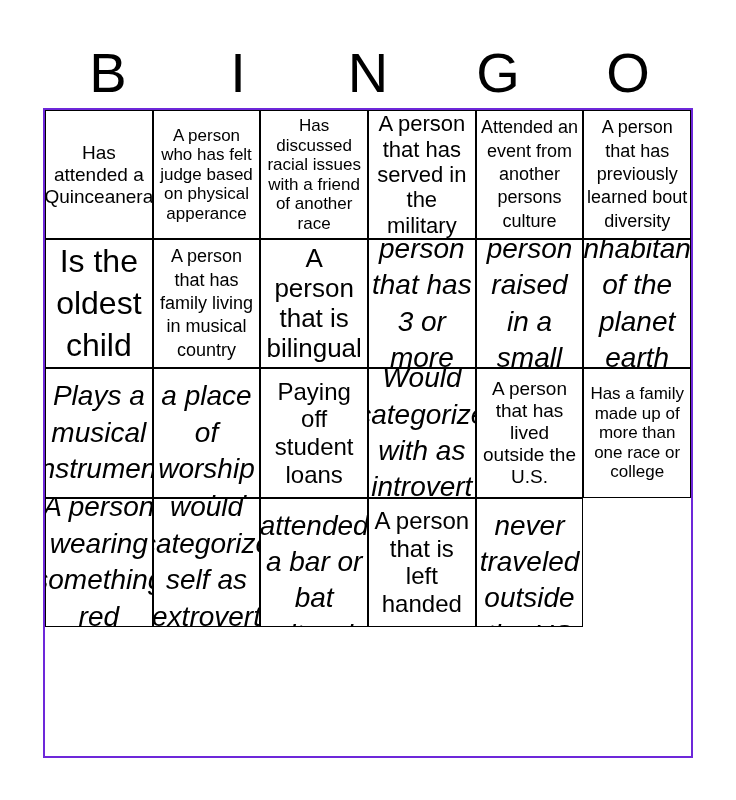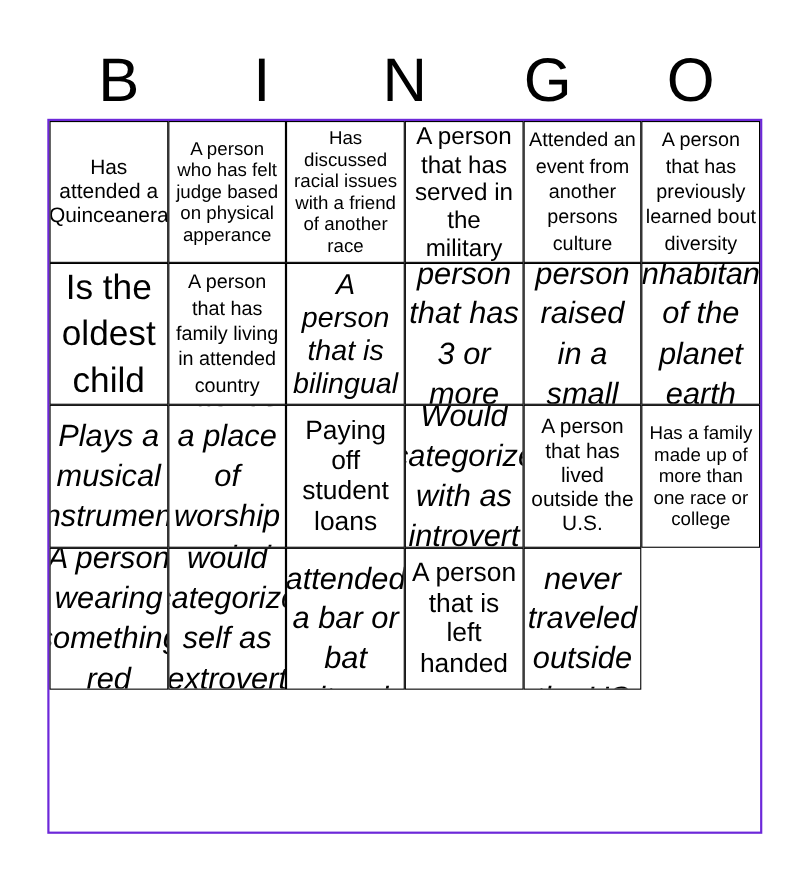--- a/index.html
+++ b/index.html
@@ -7,21 +7,21 @@
   .header { position: absolute; top: 40px; left: 43px; width: 650px; height: 66px; display: flex; }
   .header .letter { width: 130px; text-align: center; font-size: 56px; line-height: 66px; font-weight: normal; }
   .grid { position: absolute; top: 108px; left: 43px; width: 650px; height: 650px; border: 2px solid #6d28d9; box-sizing: border-box; display: grid; grid-template-columns: repeat(6, 1fr); grid-template-rows: repeat(5, 1fr); }
   .cell { border: 1px solid #000; display: flex; align-items: center; justify-content: center; text-align: center; padding: 2px; box-sizing: border-box; line-height: 1.15; overflow: hidden; }
   .s17 { font-size: 17px; }
   .s18 { font-size: 18px; line-height: 1.3; }
   .s19 { font-size: 19px; }
   .s22 { font-size: 22px; }
   .s23 { font-size: 28px; line-height: 1.3; font-style: italic; }
   .s24 { font-size: 24px; }
-  .s26 { font-size: 26px; font-style: italic; }
+  .s26 { font-size: 26px; }
   .s32 { font-size: 32px; line-height: 1.3; }
 </style>
 </head>
 <body>
 
 <div class="header">
   <div class="letter">B</div>
   <div class="letter">I</div>
   <div class="letter">N</div>
   <div class="letter">G</div>
@@ -30,21 +30,21 @@
 
 <div class="grid">
   <div class="cell s19">Has attended a Quinceanera</div>
   <div class="cell s17">A person who has felt judge based on physical apperance</div>
   <div class="cell s17">Has discussed racial issues with a friend of another race</div>
   <div class="cell s22">A person that has served in the military</div>
   <div class="cell s18">Attended an event from another persons culture</div>
 
   <div class="cell s18">A person that has previously learned bout diversity</div>
   <div class="cell s32">Is the oldest child</div>
-  <div class="cell s18">A person that has family living in attended country</div>
+  <div class="cell s18">A person that has family living in musical country</div>
   <div class="cell s26">A person that is bilingual</div>
   <div class="cell s23">A person that has 3 or more siblings</div>
 
   <div class="cell s23">A person raised in a small town</div>
   <div class="cell s23">Inhabitant of the planet earth</div>
   <div class="cell s23">Plays a musical instrument</div>
   <div class="cell s23">Attends a place of worship regularly</div>
 
   <div class="cell s24">Paying off student loans</div>
   <div class="cell s23">Would categorize with as introvert</div>

